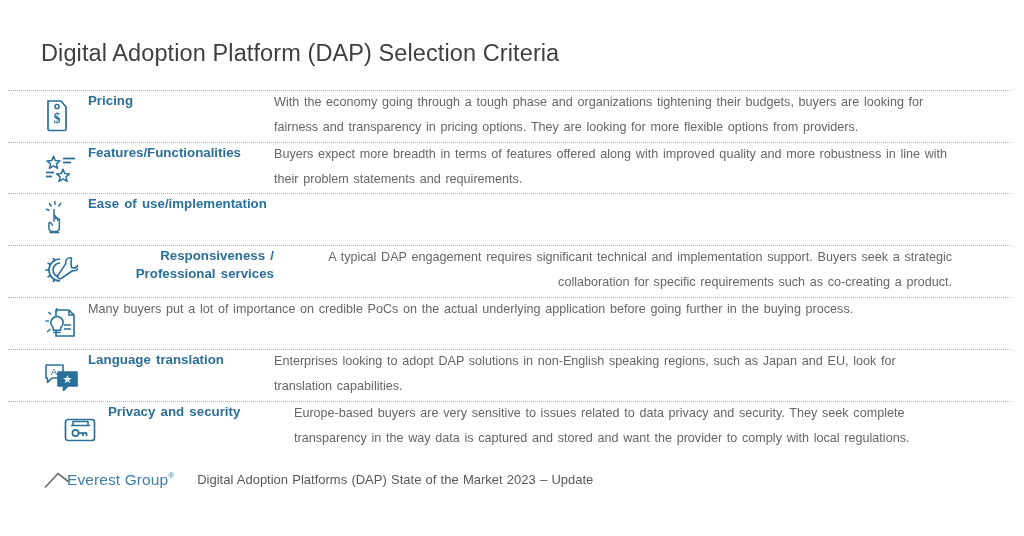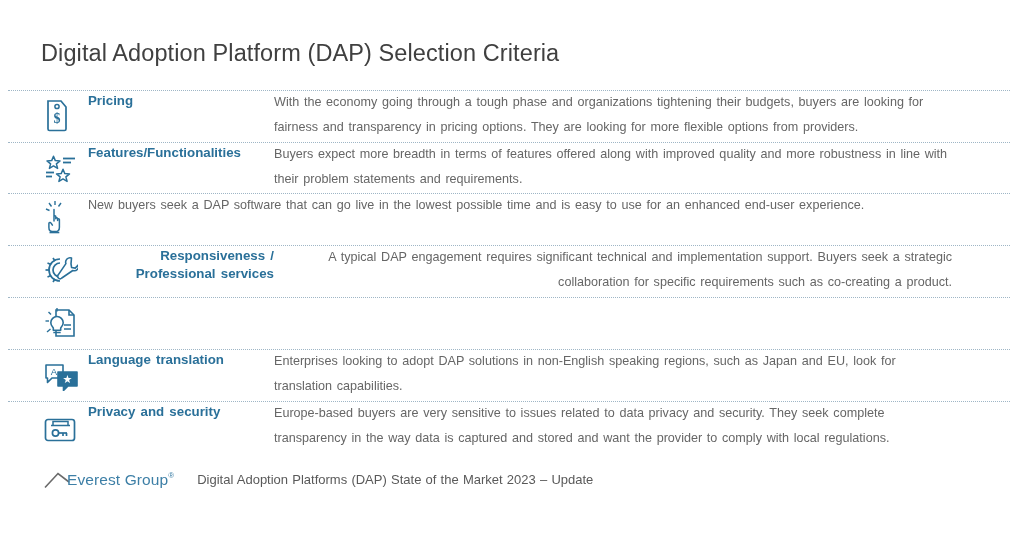--- a/index.html
+++ b/index.html
@@ -167,21 +167,21 @@
             <line x1="2" y1="9" x2="5.5" y2="10.5" stroke="#2a7099" stroke-width="1.4"></line>
             <path d="M10 9.5 v11.5 M10 21 c0-1.6 0-3.2 0-4.6 0-1 1.8-1 1.8 0 v2.4
                      M11.8 18.6 c0-1.1 1.8-1.1 1.8 0 v1.8
                      M13.6 19.6 c0-1.1 1.8-1.1 1.8 0 v2
                      M15.4 21.6 v5.6 c0 2.6-1.4 4.4-4 4.4 h-3 c-2.6 0-3.5-1.6-3.5-4 v-4
                      c0-1.4 1.6-1.6 2.2-0.5 l1.3 2.1" fill="none" stroke="#2a7099" stroke-width="1.5" stroke-linecap="round" stroke-linejoin="round"></path>
             <line x1="5.5" y1="32.5" x2="15.3" y2="32.5" stroke="#2a7099" stroke-width="1.6"></line>
           </svg>
         </span>
       </div>
-      <div class="cell-desc">New buyers seek a DAP software that can go live in the lowest possible time and is easy to use for an enhanced end-user experience.</div>
+      <div class="cell-label">Ease of use/implementation</div>
     </div>
 
     <div class="criteria-row" style="height:52px;text-align:right;">
       <div class="row-divider"></div>
       <div class="cell-icon" style="padding-top:6px;">
         <span>
           <svg class="icon-svg" width="34" height="32" viewBox="0 0 34 32">
             <path d="M16 5 A11 11 0 1 0 16 27 M16 9 A7 7 0 1 0 16 23" fill="none" stroke="#2a7099" stroke-width="1.7"></path>
             <line x1="3.5" y1="9" x2="7" y2="10.5" stroke="#2a7099" stroke-width="1.7"></line>
             <line x1="1.5" y1="16" x2="5.5" y2="16" stroke="#2a7099" stroke-width="1.7"></line>
@@ -209,39 +209,40 @@
             <path d="M13 10.5 a6.2 6.2 0 0 0-6.2 6.2 c0 2.6 1.6 4 2.5 5.2 v2.3 h7.4 v-2.3
                      c0.9-1.2 2.5-2.6 2.5-5.2 A6.2 6.2 0 0 0 13 10.5 Z" fill="#ffffff" stroke="#2a7099" stroke-width="1.6" stroke-linejoin="round"></path>
             <line x1="9.3" y1="26.5" x2="16.7" y2="26.5" stroke="#2a7099" stroke-width="1.5"></line>
             <line x1="13" y1="2" x2="13" y2="5.5" stroke="#2a7099" stroke-width="1.4"></line>
             <line x1="4.5" y1="6" x2="7" y2="8.5" stroke="#2a7099" stroke-width="1.4"></line>
             <line x1="1.5" y1="15" x2="5" y2="15" stroke="#2a7099" stroke-width="1.4"></line>
             <line x1="3" y1="26" x2="6.5" y2="23" stroke="#2a7099" stroke-width="1.4"></line>
           </svg>
         </span>
       </div>
+      <div class="cell-desc">Many buyers put a lot of importance on credible PoCs on the actual underlying application before going further in the buying process.</div>
     </div>
 
     <div class="criteria-row" style="height:52px;">
       <div class="row-divider"></div>
       <div class="cell-icon" style="padding-top:9px;">
         <span>
           <svg class="icon-svg" width="36" height="28" viewBox="0 0 36 28">
             <path d="M2 2 H19 V15 H8 L3.5 19.5 V15 H2 Z" fill="#ffffff" stroke="#2a7099" stroke-width="1.6" stroke-linejoin="round"></path>
             <text x="10" y="12" text-anchor="middle" font-family="Liberation Sans, sans-serif" font-size="9.5" fill="#2a7099">A</text>
             <path d="M14 9 H33 V23 H24 L19.5 27.5 V23 H14 Z" fill="#2a7099" stroke="#2a7099" stroke-width="1.6" stroke-linejoin="round"></path>
             <text x="23.5" y="20" text-anchor="middle" font-family="Liberation Sans, sans-serif" font-size="11" fill="#ffffff">★</text>
           </svg>
         </span>
       </div>
       <div class="cell-label">Language translation</div>
       <div class="cell-desc">Enterprises looking to adopt DAP solutions in non-English speaking regions, such as Japan and EU, look for translation capabilities.</div>
     </div>
 
-    <div class="criteria-row" style="height:52px;">
+    <div class="criteria-row" style="height:52px;padding-left:20px;">
       <div class="row-divider"></div>
       <div class="cell-icon" style="padding-top:10px;">
         <span>
           <svg class="icon-svg" width="34" height="26" viewBox="0 0 34 26">
             <rect x="1.5" y="2.5" width="29" height="21" rx="2.5" fill="none" stroke="#2a7099" stroke-width="1.7"></rect>
             <path d="M9 4.5 H24 V8.5 H9 Z M7 8.5 H26" fill="none" stroke="#2a7099" stroke-width="1.5"></path>
             <circle cx="11.5" cy="16" r="3.1" fill="none" stroke="#2a7099" stroke-width="1.7"></circle>
             <line x1="14.6" y1="16" x2="23" y2="16" stroke="#2a7099" stroke-width="1.7"></line>
             <line x1="19" y1="16" x2="19" y2="19" stroke="#2a7099" stroke-width="1.7"></line>
             <line x1="22.5" y1="16" x2="22.5" y2="19" stroke="#2a7099" stroke-width="1.7"></line>

